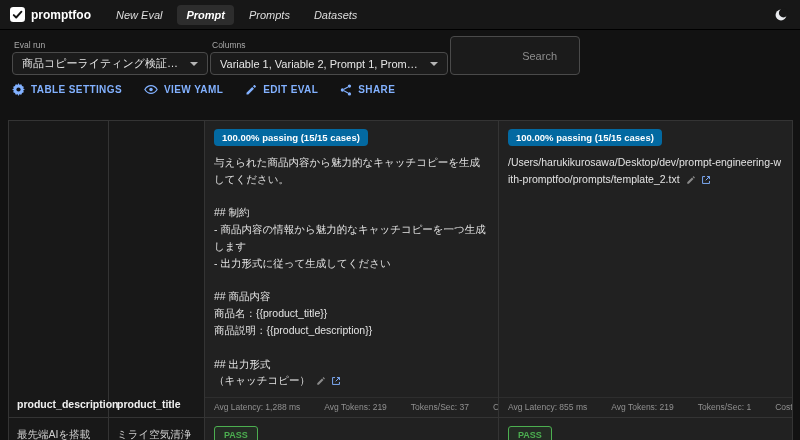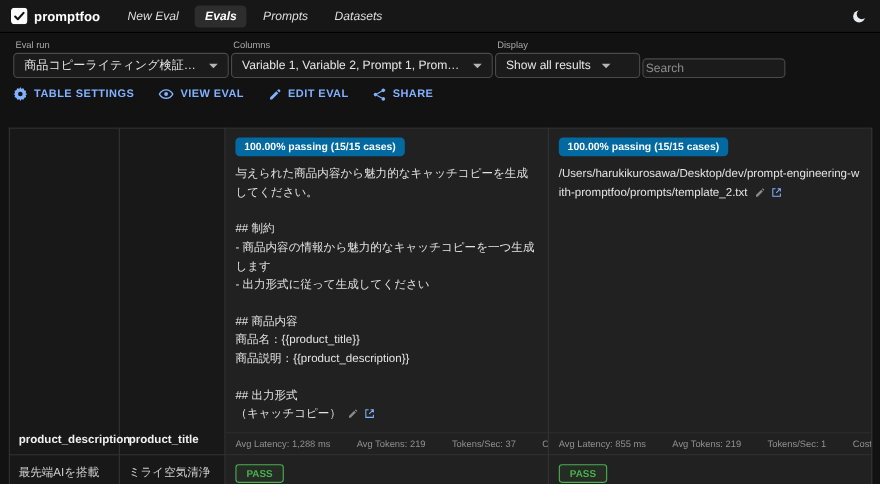--- a/index.html
+++ b/index.html
@@ -60,27 +60,28 @@
     width: 0; height: 0;
     border-left: 4px solid transparent;
     border-right: 4px solid transparent;
     border-top: 4.5px solid #b5b5b5;
     flex: 0 0 auto;
   }
   .search-input {
     background: #1b1b1b;
     border: 1px solid #4a4a4a;
     border-radius: 4px;
-    height: 18px;
+    height: 39px;
     width: 130px;
-    padding: 0 2px;
+    padding: 0 22px;
     color: #e6e6e6;
     font-size: 11px;
     font-family: inherit;
     outline: none;
+    text-align: right;
   }
   .search-input::placeholder { color: #8d8d8d; }
   
   .actions { display: flex; align-items: center; gap: 22px; padding: 3px 12px 24px 12px; }
   .action-btn {
     display: flex; align-items: center; gap: 6px;
     background: none; border: none; cursor: pointer;
     color: #82b1ff;
     font-size: 10px; font-weight: 700; letter-spacing: .4px;
     font-family: inherit;
@@ -147,21 +148,21 @@
   <div class="brand">
     <span style="display:flex;">
       <svg width="15" height="15" viewBox="0 0 16 16">
           <rect width="16" height="16" rx="3.5" fill="#ffffff"></rect>
           <path d="M4 8.6l2.6 2.6L12.2 5" stroke="#121212" stroke-width="2" fill="none" stroke-linecap="round" stroke-linejoin="round"></path>
         </svg>
     </span>
     <span class="brand-name">promptfoo</span>
   </div>
   <span class="nav-item">New Eval</span>
-  <span class="nav-item active">Evals</span>
+  <span class="nav-item active">Prompt</span>
   <span class="nav-item">Prompts</span>
   <span class="nav-item">Datasets</span>
   <span class="nav-spacer"></span>
   <button class="icon-btn">
     <span style="display:flex;">
       <svg width="14" height="14" viewBox="0 0 16 16">
           <circle cx="8" cy="8" r="6.2" fill="#e8eaed"></circle>
           <circle cx="10.8" cy="5.6" r="5.2" fill="#171717"></circle>
         </svg>
     </span>
@@ -176,48 +177,41 @@
       <span class="caret"></span>
     </div>
   </div>
   <div class="control-group">
     <span class="control-label">Columns</span>
     <div class="select-box" style="width:238px;">
       <span class="val">Variable 1, Variable 2, Prompt 1, Prompt 2</span>
       <span class="caret"></span>
     </div>
   </div>
-  <div class="control-group">
-    <span class="control-label">Display</span>
-    <div class="select-box" style="width:132px;">
-      <span class="val">Show all results</span>
-      <span class="caret"></span>
-    </div>
-  </div>
   <input class="search-input" type="text" placeholder="Search" style="">
 </div>
 
 <div class="actions">
   <button class="action-btn">
     <span style="display:flex;">
       <svg class="filled" width="13" height="13" viewBox="0 0 16 16">
           <path d="M8 0l1 2.2 2.4-.6 1 2.1 2.1 1-.6 2.4L16 8l-2.1 1 .6 2.4-2.1 1-1 2.1-2.4-.6L8 16l-1-2.1-2.4.6-1-2.1-2.1-1 .6-2.4L0 8l2.1-1-.6-2.4 2.1-1 1-2.1L7 2.2z"></path>
           <circle cx="8" cy="8" r="2.6" fill="#121212"></circle>
         </svg>
     </span>
     <span>TABLE SETTINGS</span>
   </button>
   <button class="action-btn">
     <span style="display:flex;">
       <svg width="14" height="11" viewBox="0 0 16 12">
           <path d="M1 6s2.6-4.4 7-4.4S15 6 15 6s-2.6 4.4-7 4.4S1 6 1 6z" stroke-width="1.4"></path>
           <circle cx="8" cy="6" r="2" fill="#82b1ff" stroke="none"></circle>
         </svg>
     </span>
-    <span>VIEW EVAL</span>
+    <span>VIEW YAML</span>
   </button>
   <button class="action-btn">
     <span style="display:flex;">
       <svg class="filled" width="12" height="12" viewBox="0 0 16 16">
           <path d="M2 11.6V14h2.4L12 6.4 9.6 4 2 11.6zM10.6 3l2.4 2.4 1.3-1.3c.4-.4.4-1 0-1.4l-1-1c-.4-.4-1-.4-1.4 0l-1.3 1.3z"></path>
         </svg>
     </span>
     <span>EDIT EVAL</span>
   </button>
   <button class="action-btn">

